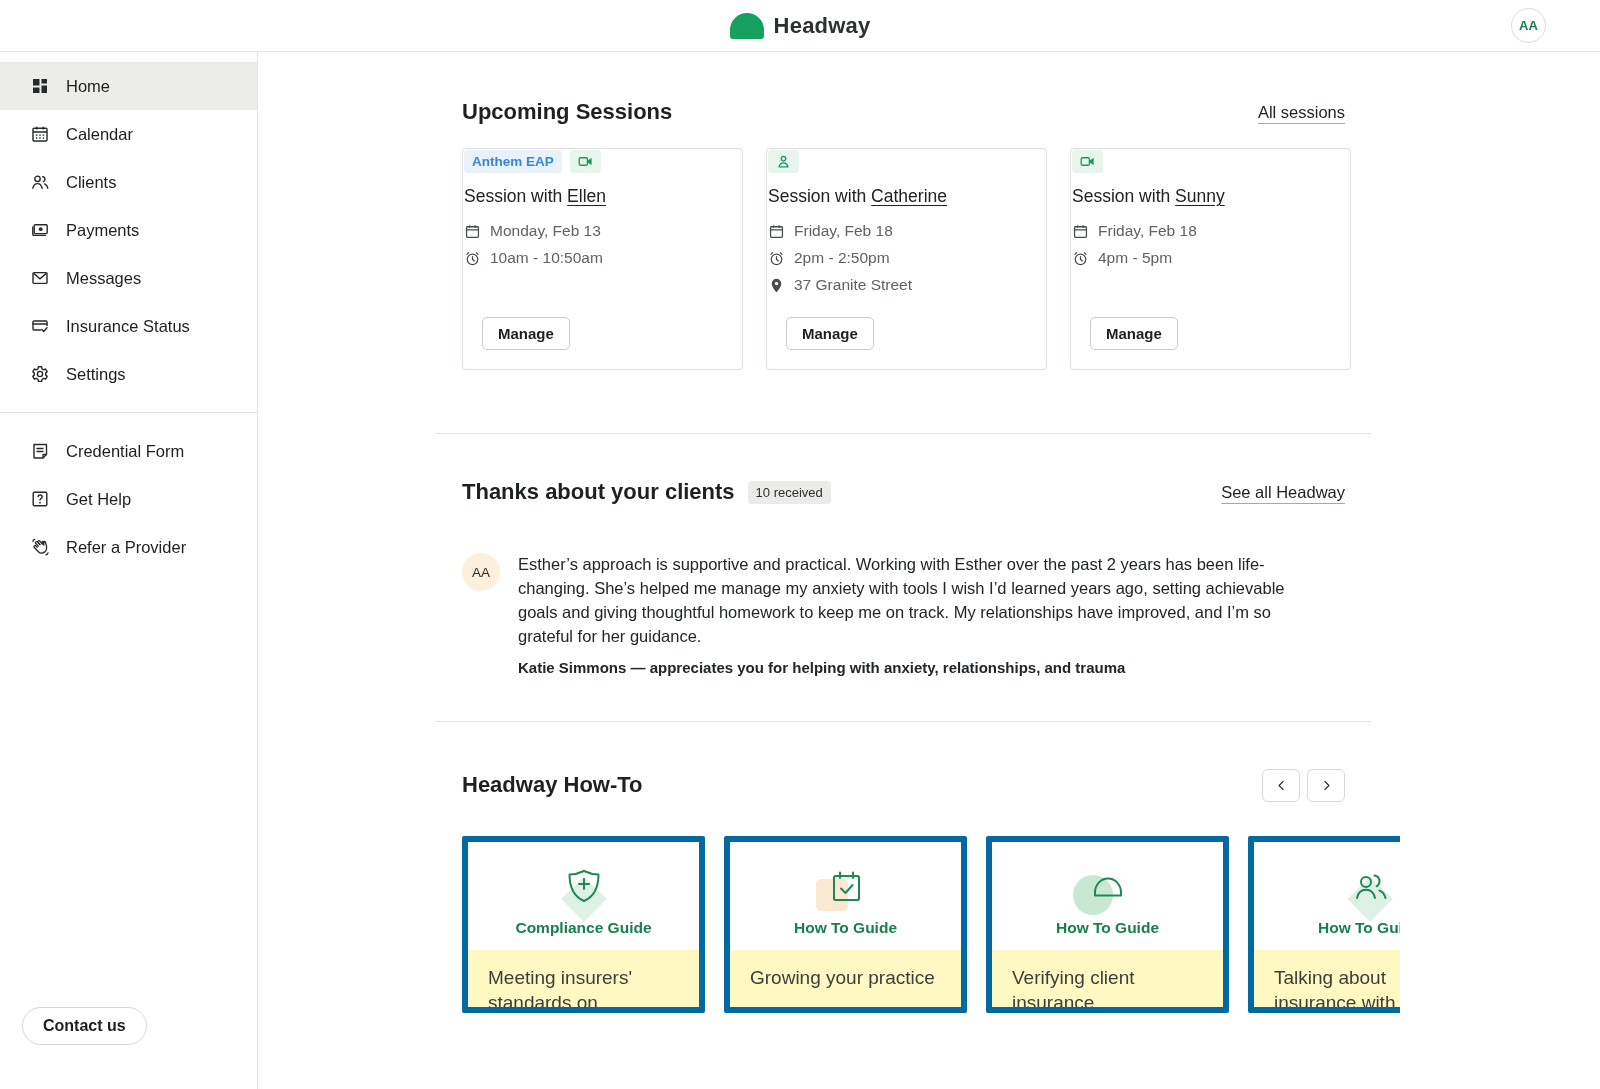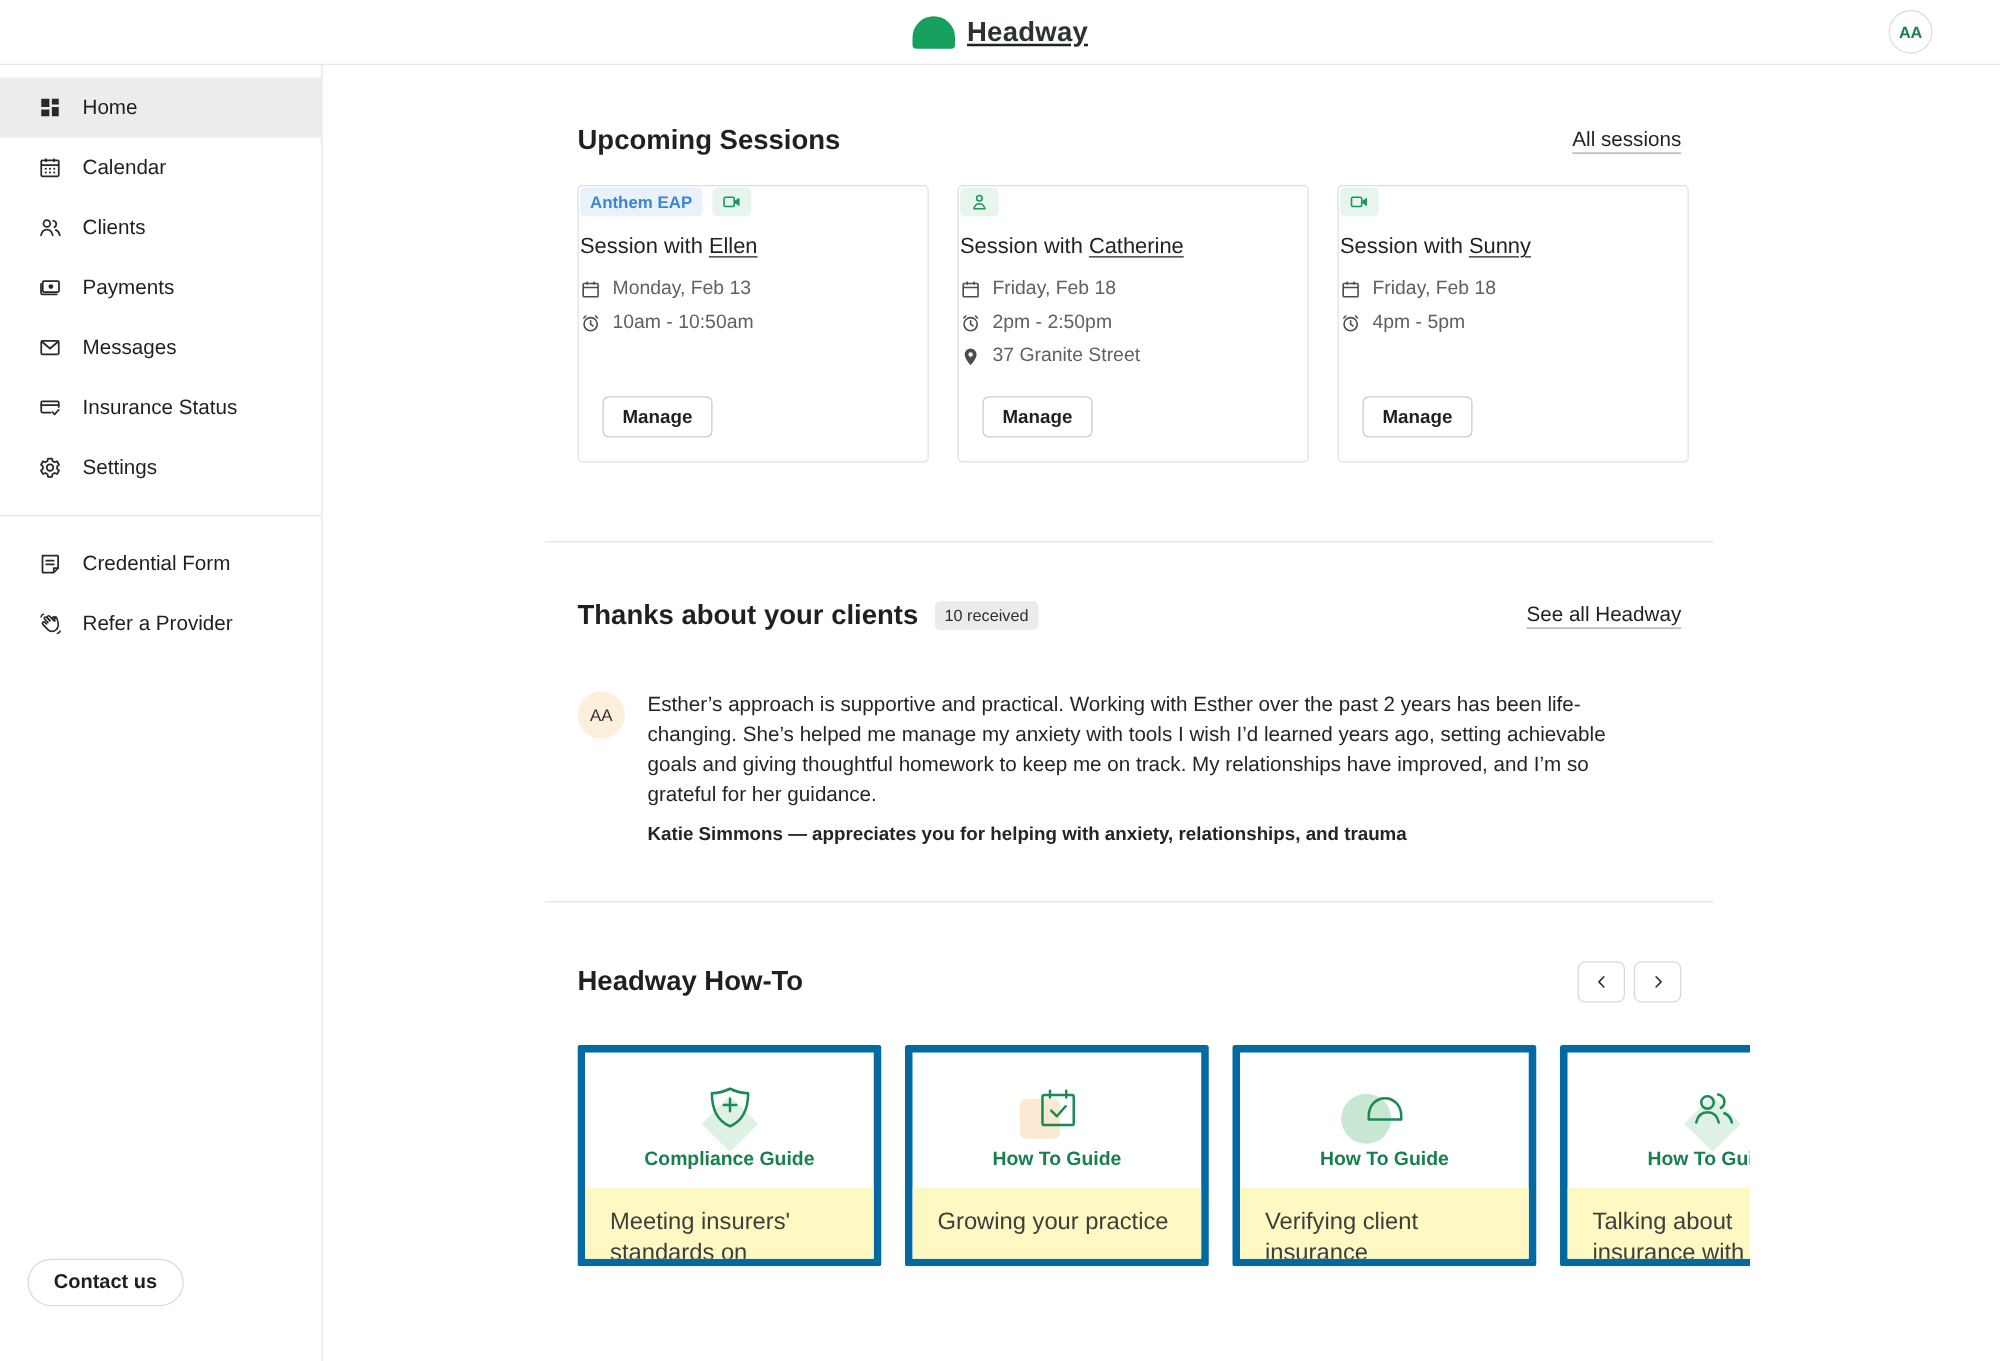--- a/index.html
+++ b/index.html
@@ -8,21 +8,21 @@
     width:1600px; height:1089px; position:relative; overflow:hidden;
     background:#fff; color:#1f2321;
     font-family:"Liberation Sans", sans-serif;
     -webkit-font-smoothing:antialiased;
   }
 
   
   .top-header {
     position:absolute; top:0; left:0; right:0; height:52px;
     background:#fff; border-bottom:1px solid #e7e7e5;
-    display:flex; align-items:center; justify-content:center; z-index:5;text-decoration:underline;
+    display:flex; align-items:center; justify-content:center; z-index:5;
   }
   .brand { display:flex; align-items:center; gap:10px; cursor:pointer; }
   .brand-dome { width:34px; height:26px; background:#16a05d; border-radius:17px 17px 3px 3px; }
   .brand-name { font-size:22px; font-weight:700; color:#2c322e; letter-spacing:.2px; }
   .avatar-top {
     position:absolute; right:54px; top:8px; width:35px; height:35px;
     border:1px solid #dcdcda; border-radius:50%; background:#fff;
     display:flex; align-items:center; justify-content:center;
     font-size:13px; font-weight:700; color:#17804d; cursor:pointer;
   }
@@ -225,20 +225,30 @@
   <nav id="nav-secondary">
       <div class="nav-item">
         <span class="n-icon">
           <svg viewBox="0 0 20 20" fill="none" stroke="currentColor" stroke-width="1.4" stroke-linejoin="round">
             <path d="M4 3.5h12c.3 0 .5.2.5.5v9.5L13 17H4.5a.5.5 0 0 1-.5-.5v-12c0-.3.2-.5.5-.5z"></path>
             <path d="M7 7.5h6M7 10.5h6" stroke-linecap="round"></path>
             <path d="M16.5 13.5H13V17"></path>
           </svg>
         </span>
         <span>Credential Form</span>
+      </div>
+      <div class="nav-item">
+        <span class="n-icon">
+          <svg viewBox="0 0 20 20" fill="none" stroke="currentColor" stroke-width="1.4">
+            <rect x="3.2" y="3.2" width="13.6" height="13.6" rx="1.2"></rect>
+            <path d="M8 7.6c.2-1 1-1.6 2-1.6 1.2 0 2.1.8 2.1 1.9 0 1.6-2.1 1.7-2.1 3.1" stroke-linecap="round"></path>
+            <circle cx="10" cy="13.7" r=".9" fill="currentColor" stroke="none"></circle>
+          </svg>
+        </span>
+        <span>Get Help</span>
       </div>
       <div class="nav-item">
         <span class="n-icon">
           <svg viewBox="0 0 20 20" fill="none" stroke="currentColor" stroke-width="1.3" stroke-linecap="round" stroke-linejoin="round">
             <path d="M7.2 10.2 5.9 8.9a1.1 1.1 0 0 0-1.6 1.6l4 4.2a4.6 4.6 0 0 0 6.6.1c1.8-1.8 2-4.4 1.4-6.5l-.9-3a1 1 0 0 0-2 .5l.5 2"></path>
             <path d="m8.3 9.1-2.5-2.6a1.1 1.1 0 0 1 1.6-1.6l2.5 2.6"></path>
             <path d="M9.9 7.5 8.1 5.6a1.1 1.1 0 0 1 1.6-1.6l2.4 2.5"></path>
             <path d="m13.4 7.7-1.3-1.4a1.1 1.1 0 0 1 1.6-1.5l.7.7"></path>
             <path d="M2.9 4.4c.1-1 .9-1.8 1.9-2M16 17.8c1-.2 1.8-1 2-2"></path>
           </svg>

